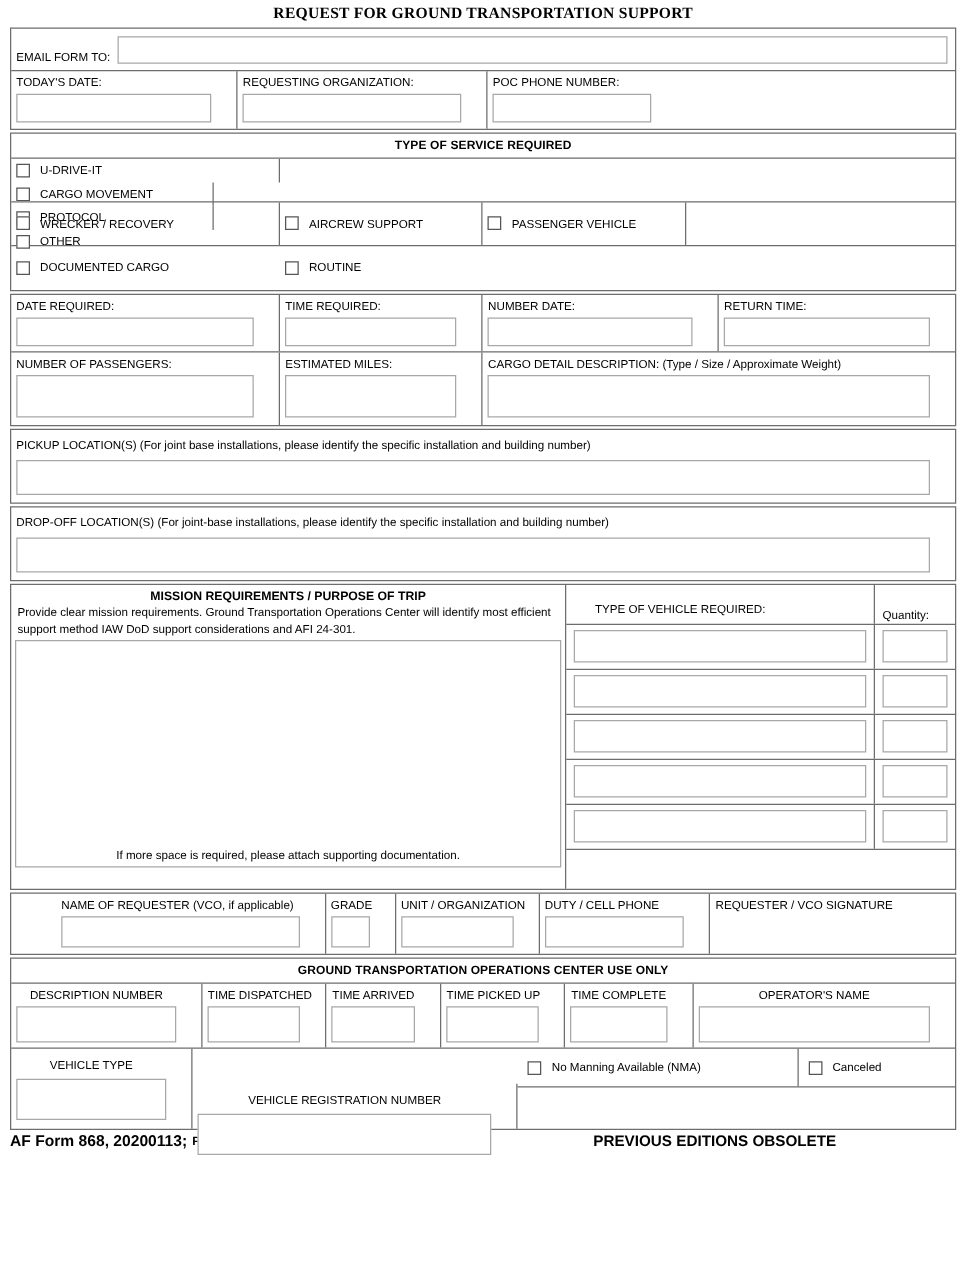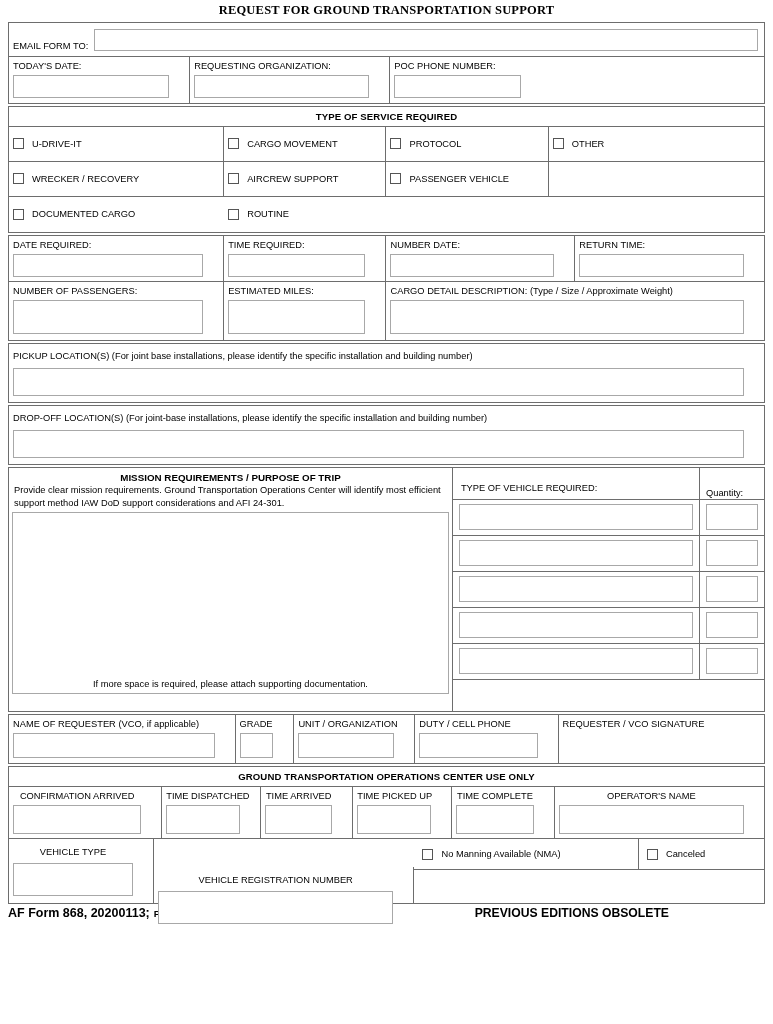--- a/index.html
+++ b/index.html
@@ -131,21 +131,21 @@
   </div>
 
   <div class="frame" style="margin-top:2px;">
 
     <div class="row">
       <div class="cell nob" style="width:100%;padding:0;">
         <div class="bandlbl">TYPE OF SERVICE REQUIRED</div>
       </div>
     </div>
 
-    <div class="row" style="height:35px;">
+    <div class="row" style="height:35px;flex-direction:column;">
       <div class="cell" style="width:28.5%;">
         <div class="cbrow" style="height:100%;">
           <span class="cbx"></span>
           <span class="cbtext">U-DRIVE-IT</span>
         </div>
       </div>
       <div class="cell" style="width:21.5%;">
         <div class="cbrow" style="height:100%;">
           <span class="cbx"></span>
           <span class="cbtext">CARGO MOVEMENT</span>
@@ -279,21 +279,21 @@
         <div class="missionbox" style="height:182px;">
           <textarea style="width: 100%; height: 100%; border: none; outline: none; resize: none; font-family: &quot;Liberation Sans&quot;, sans-serif; font-size: 10px; padding: 3px; box-sizing: border-box; background: transparent;"></textarea>
           <div class="missionnote">If more space is required, please attach supporting documentation.</div>
         </div>
       </div>
 
       <div class="cell nob" style="width:41.2%;padding:0;">
         <div style="display:flex;height:100%;flex-direction:column;">
 
           <div style="display:flex;height:32px;border-bottom:1.5px solid #6d6d6d;box-sizing:border-box;">
-            <div style="flex:1;border-right:1.5px solid #6d6d6d;box-sizing:border-box;padding:9px 0 0 8px;">
+            <div style="flex:1;border-right:1.5px solid #6d6d6d;box-sizing:border-box;padding:9px 0 0 8px;margin-left:15px;">
               <span class="lbl">TYPE OF VEHICLE REQUIRED:</span>
             </div>
             <div style="width:64px;box-sizing:border-box;padding:14px 0 0 6px;">
               <span class="lbl">Quantity:</span>
             </div>
           </div>
 
           <div style="display:flex;height:36px;border-bottom:1.5px solid #6d6d6d;box-sizing:border-box;">
             <div style="flex:1;border-right:1.5px solid #6d6d6d;box-sizing:border-box;padding:4px 6px;">
               <input class="field" style="height: 26px; font-size: 10px;" value="">
@@ -340,21 +340,21 @@
           </div>
 
           <div style="flex:1;"></div>
         </div>
       </div>
 
     </div>
   </div>
 
   <div class="frame" style="margin-top:2px;">
-    <div class="row" style="height:48px;border-bottom:none;">
+    <div class="row" style="height:48px;border-bottom:none;margin-left:36px;">
       <div class="cell" style="width:30.0%;">
         <div class="lbl">NAME OF REQUESTER (VCO, if applicable)</div>
         <input class="field" style="height: 25px; margin-top: 3px; font-size: 10px;" value="">
       </div>
       <div class="cell" style="width:7.8%;">
         <div class="lbl">GRADE</div>
         <input class="field" style="height: 25px; margin-top: 3px; font-size: 10px;" value="">
       </div>
       <div class="cell" style="width:16.0%;">
         <div class="lbl">UNIT / ORGANIZATION</div>
@@ -373,21 +373,21 @@
   <div class="frame" style="margin-top:2px;">
 
     <div class="row">
       <div class="cell nob" style="width:100%;padding:0;">
         <div class="bandlbl">GROUND TRANSPORTATION OPERATIONS CENTER USE ONLY</div>
       </div>
     </div>
 
     <div class="row" style="height:52px;">
       <div class="cell" style="width:20.3%;text-align:center;">
-        <div class="lbl" style="text-align:center;">CONFIRMATION ARRIVED</div>
+        <div class="lbl" style="text-align:center;">DESCRIPTION NUMBER</div>
         <input class="field" style="height: 29px; margin-top: 3px; font-size: 10px;" value="">
       </div>
       <div class="cell" style="width:13.1%;text-align:center;">
         <div class="lbl" style="text-align:center;">TIME DISPATCHED</div>
         <input class="field" style="height: 29px; margin-top: 3px; font-size: 10px;" value="">
       </div>
       <div class="cell" style="width:12.2%;text-align:center;">
         <div class="lbl" style="text-align:center;">TIME ARRIVED</div>
         <input class="field" style="height: 29px; margin-top: 3px; font-size: 10px;" value="">
       </div>

